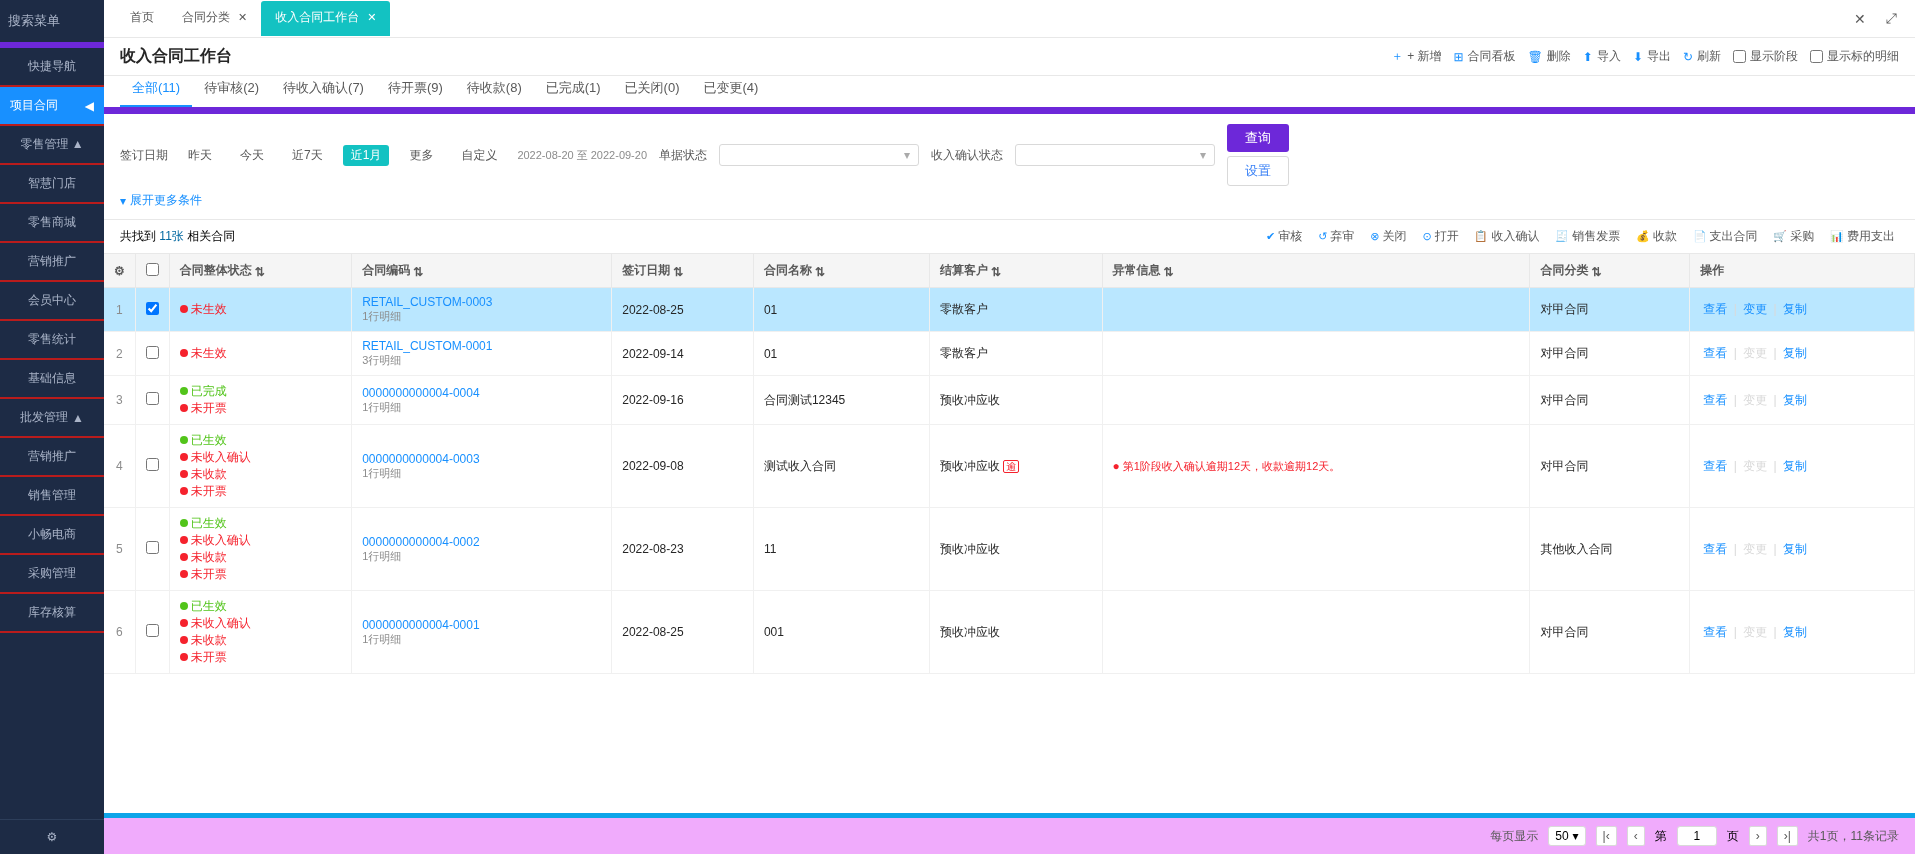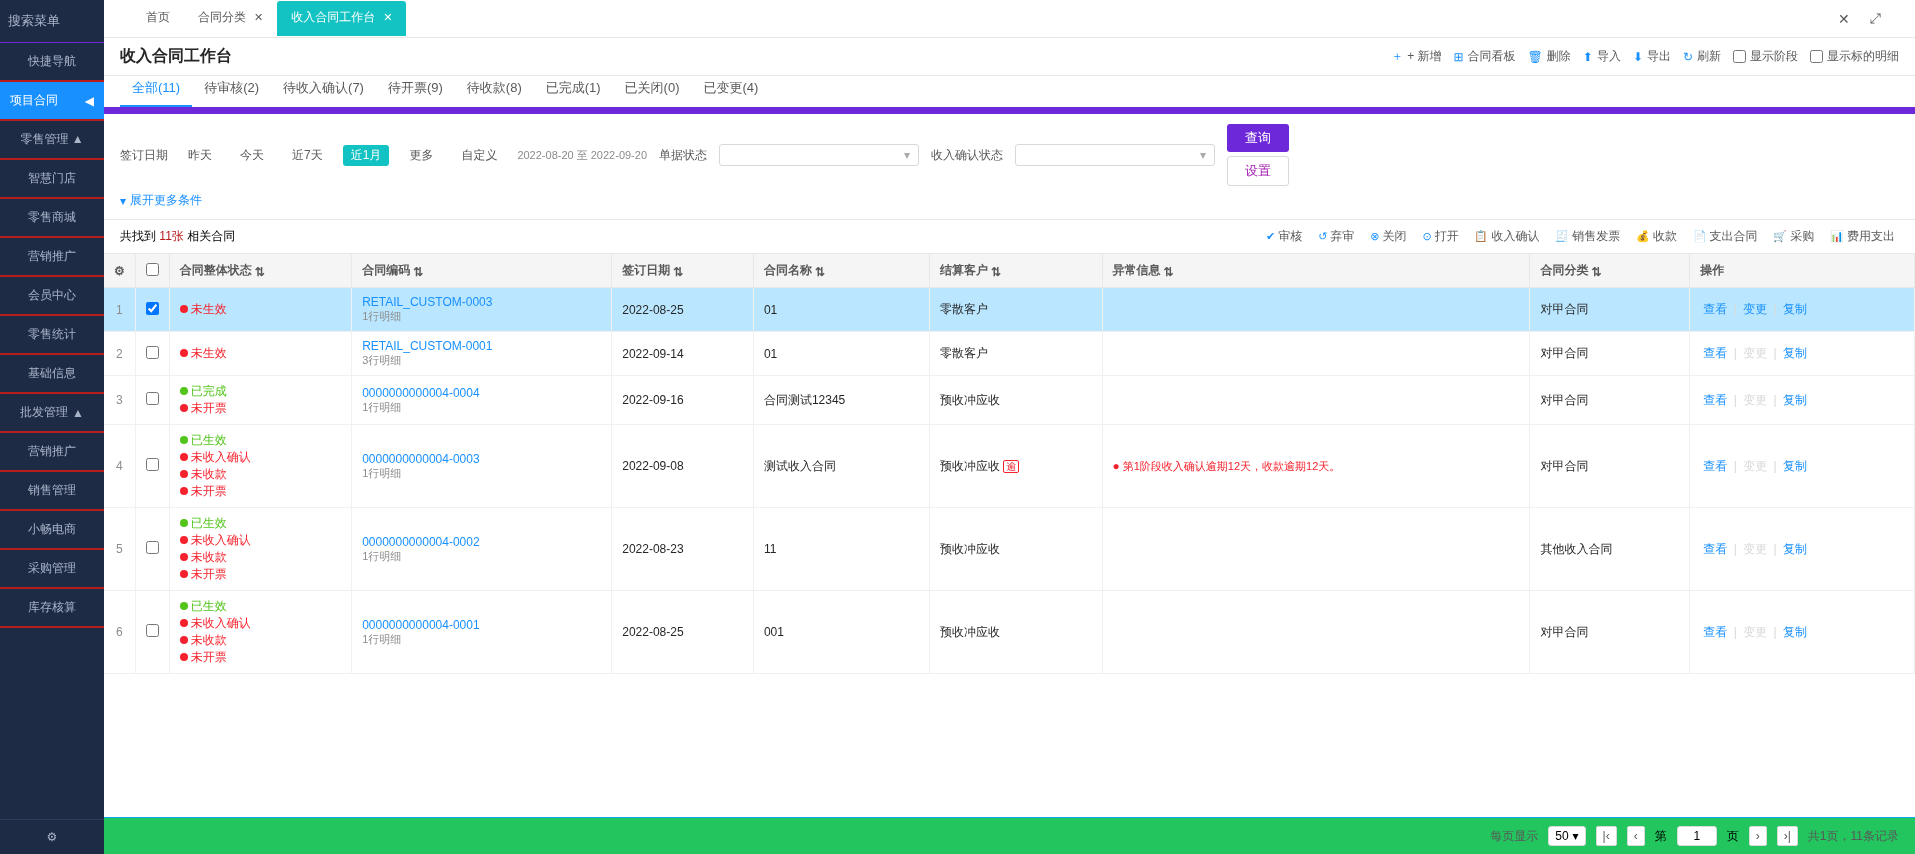--- a/index.html
+++ b/index.html
@@ -11,21 +11,21 @@
       background: #1d2b45;
       display: flex;
       flex-direction: column;
       height: 100%;
       flex-shrink: 0;
     }
     .sidebar-search {
       padding: 12px 8px;
       color: #aab4c8;
       font-size: 13px;
-      border-bottom: 1px solid #6d28d9;
+      border-bottom: 6px solid #6d28d9;
       cursor: pointer;
     }
     .sidebar-item {
       padding: 10px 6px;
       color: #aab4c8;
       font-size: 12px;
       text-align: center;
       cursor: pointer;
       border-bottom: 2px solid #b91c1c;
     }
@@ -47,21 +47,21 @@
       flex-direction: column;
       overflow: hidden;
     }
 
     
     .tabs-bar {
       display: flex;
       align-items: center;
       background: #fff;
       border-bottom: 1px solid #e8e8e8;
-      padding: 0 28px;
+      padding: 0 12px;
       height: 38px;
       flex-shrink: 0;
     }
     .tab-item {
       padding: 8px 14px;
       cursor: pointer;
       color: #595959;
       font-size: 13px;
       border-bottom: 2px solid transparent;
       display: flex;
@@ -151,36 +151,36 @@
     .expand-btn {
       display: flex; align-items: center; gap: 4px;
       cursor: pointer; color: #1890ff; font-size: 12px;
       margin-left: auto;
     }
     .query-btn {
       background: #6d28d9; color: #fff; border: none;
       padding: 5px 18px; border-radius: 3px; cursor: pointer; font-size: 13px;
     }
     .setting-btn {
-      background: #fff; color: #a21caf; border: 1px solid #d9d9d9;
+      background: #fff; color: #3b82f6; border: 1px solid #d9d9d9;
       padding: 5px 14px; border-radius: 3px; cursor: pointer; font-size: 13px;
     }
     .filter-actions { display: flex; flex-direction: column; gap: 4px; }
 
     
     .action-bar {
       display: flex;
       align-items: center;
       justify-content: space-between;
       background: #fff;
       padding: 6px 16px;
       border-bottom: 1px solid #e8e8e8;
       flex-shrink: 0;
     }
-    .summary-count { color: #b91c1c; }
+    .summary-count { color: #0369a1; }
     .action-btns { display: flex; gap: 8px; align-items: center; }
     .action-btn {
       display: flex; align-items: center; gap: 3px;
       cursor: pointer; color: #595959; font-size: 12px;
       padding: 2px 4px;
     }
     .action-btn .icon { color: #1890ff; font-size: 11px; }
 
     
     .table-container {
@@ -218,22 +218,22 @@
     .error-text { color: #f5222d; font-size: 11px; }
     .warning-icon { color: #f5222d; margin-right: 3px; }
     .total-row td { background: #fef9ed; font-weight: bold; }
 
     
     .table-footer {
       display: flex;
       align-items: center;
       justify-content: flex-end;
       padding: 8px 16px;
-      background: #22c55e;
-      border-top: 1px solid #0ea5e9;
+      background: #f0abfc;
+      border-top: 5px solid #0ea5e9;
       flex-shrink: 0;
       gap: 10px;
     }
     .page-size-label { color: #595959; }
     .page-size-select {
       border: 1px solid #d9d9d9; border-radius: 3px;
       padding: 2px 6px; cursor: pointer; background: #fff;
       display: flex; align-items: center; gap: 4px;
     }
     .page-nav-btn { cursor: pointer; color: #595959; padding: 2px 6px; border: 1px solid #d9d9d9; border-radius: 2px; background: #fff; }

